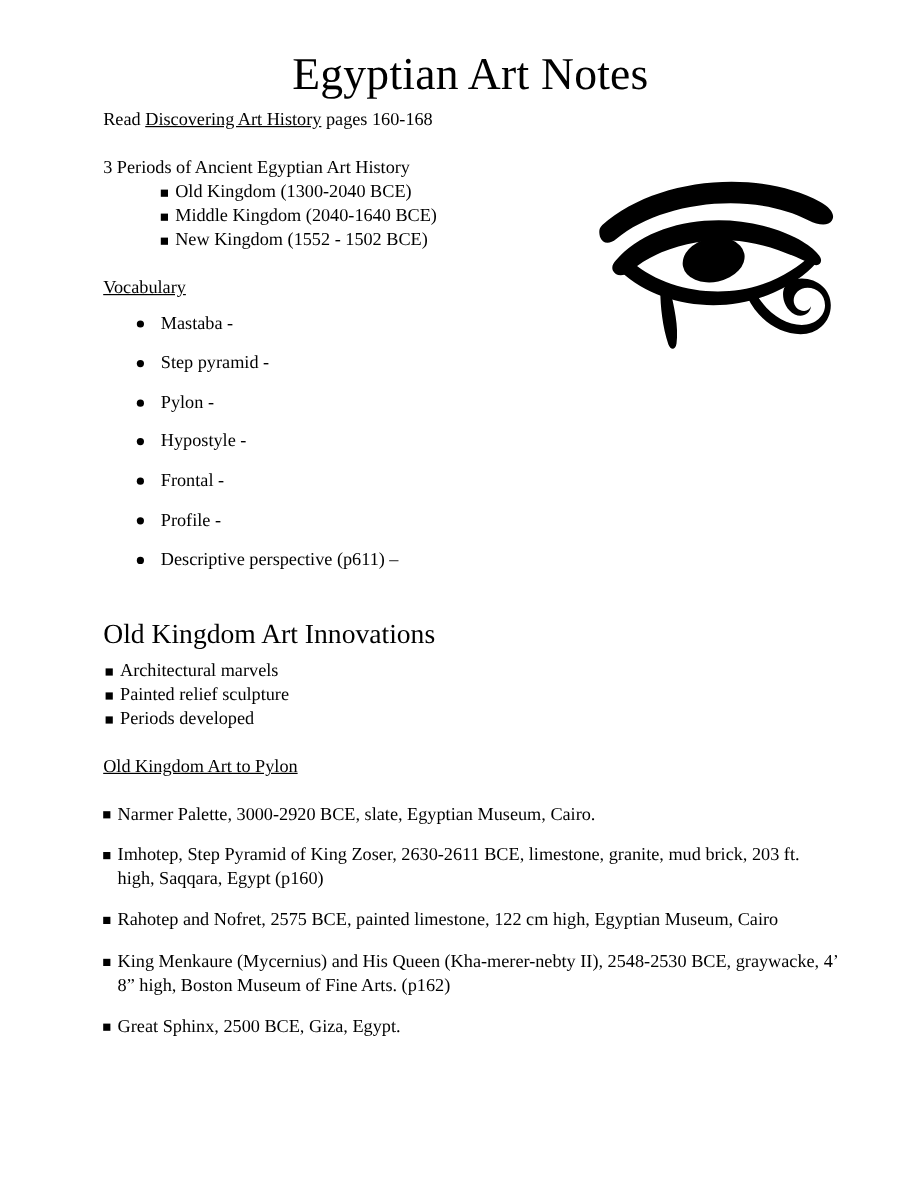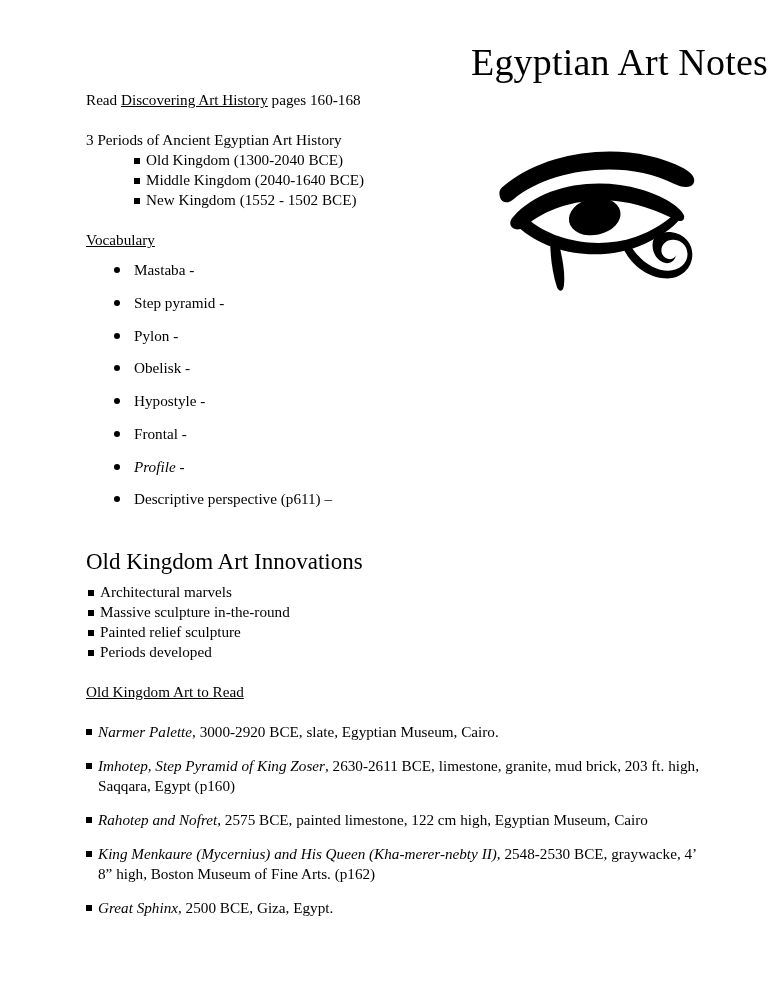--- a/index.html
+++ b/index.html
@@ -16,41 +16,40 @@
     overflow: hidden;
   }
   .page {
     position: relative;
     width: 768px;
     height: 994px;
     padding: 0;
     box-sizing: border-box;
   }
   .doc-title {
-    text-align: right;
+    text-align: center;
     font-size: 38px;
     font-weight: normal;
     line-height: 1.1;
     margin: 42px 0 6px 16px;
     letter-spacing: 0.2px;
   }
   .body-area {
     padding: 0 68px 0 86px;
     font-size: 15.2px;
     line-height: 1.32;
   }
   .line {
     margin: 0;
     padding: 0;
   }
   .u {
     text-decoration: underline;
   }
   .i {
-    font-style: italic;
   }
   .spacer-md { height: 20px; }
   .spacer-lg { height: 26px; }
 
   
   .sq-list {
     list-style: none;
     margin: 0;
     padding: 0;
   }
@@ -170,43 +169,41 @@
     <div class="spacer-md"></div>
 
     <p class="line u">Vocabulary</p>
 
     <div style="height:10px"></div>
 
     <ul class="dot-list">
       <li>Mastaba -</li>
       <li>Step pyramid -</li>
       <li>Pylon -</li>
-      <li>Obelisk -</li>
       <li>Hypostyle -</li>
       <li>Frontal -</li>
       <li class="i">Profile -</li>
       <li>Descriptive perspective (p611) –</li>
     </ul>
 
     <div class="spacer-lg"></div>
 
     <h2 class="section-head">Old Kingdom Art Innovations</h2>
 
     <div style="height:6px"></div>
 
     <ul class="sq-list">
       <li>Architectural marvels</li>
-      <li>Massive sculpture in-the-round</li>
       <li>Painted relief sculpture</li>
       <li>Periods developed</li>
     </ul>
 
     <div class="spacer-md"></div>
 
-    <p class="line u">Old Kingdom Art to Read</p>
+    <p class="line u">Old Kingdom Art to Pylon</p>
 
     <div class="spacer-md"></div>
 
     <div>
       <p class="art-entry"><span class="i">Narmer Palette</span><span>, 3000-2920 BCE, slate, Egyptian Museum, Cairo.</span></p>
       <p class="art-entry"><span class="i">Imhotep, Step Pyramid of King Zoser</span><span>, 2630-2611 BCE, limestone, granite, mud brick, 203 ft. high, Saqqara, Egypt (p160)</span></p>
       <p class="art-entry"><span class="i">Rahotep and Nofret</span><span>, 2575 BCE, painted limestone, 122 cm high, Egyptian Museum, Cairo</span></p>
       <p class="art-entry"><span class="i">King Menkaure (Mycernius) and His Queen (Kha-merer-nebty II)</span><span>, 2548-2530 BCE, graywacke, 4’ 8” high, Boston Museum of Fine Arts. (p162)</span></p>
       <p class="art-entry"><span class="i">Great Sphinx,</span><span> 2500 BCE, Giza, Egypt.</span></p>
 

